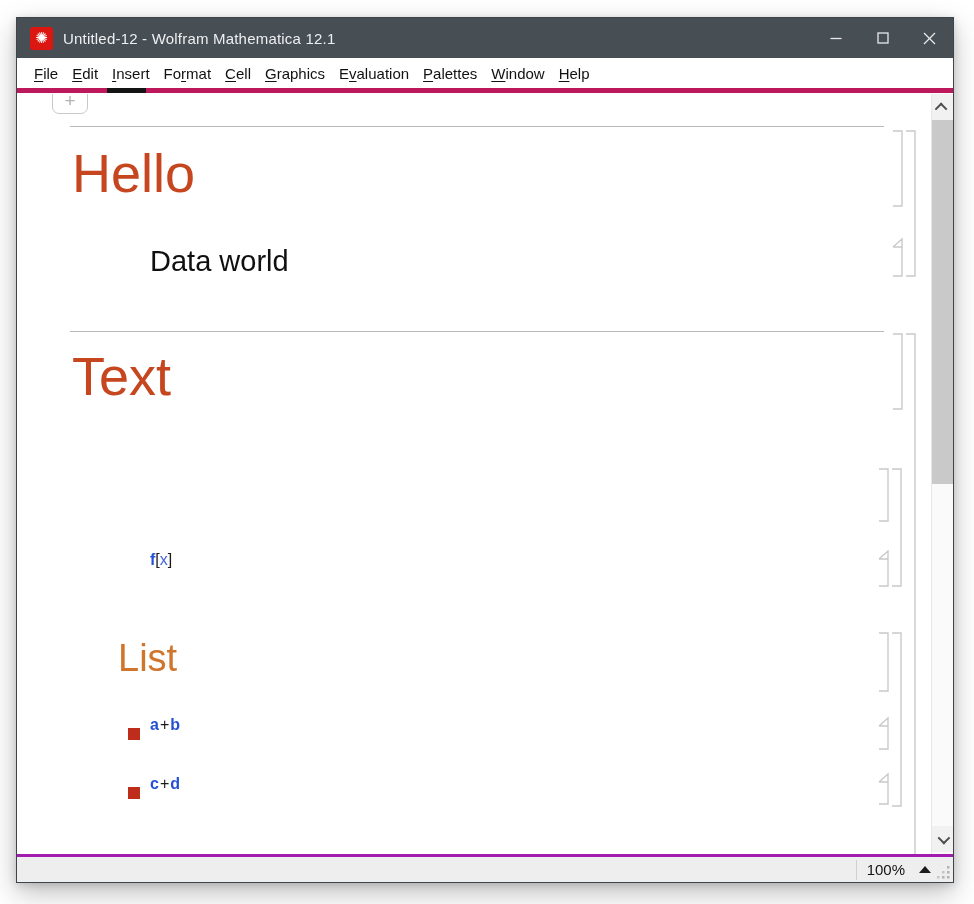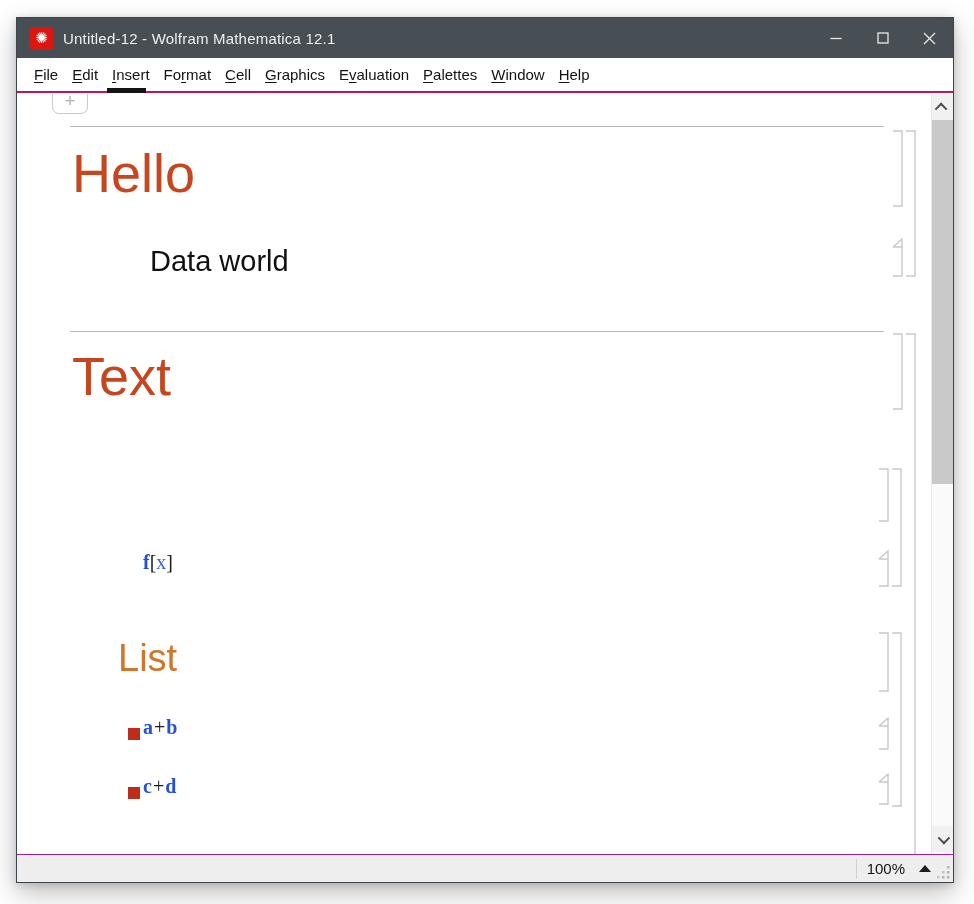--- a/index.html
+++ b/index.html
@@ -17,21 +17,21 @@
               background:var(--icon_red,#dc1610); color:#fff; font-size:15px; line-height:23px;
               text-align:center; font-family:"DejaVu Sans", sans-serif; flex:0 0 auto; }
   .title-text { color:#edeff1; font-size:15px; margin-left:10px; white-space:nowrap;
                 letter-spacing:.2px; }
   .tb-spacer { flex:1; }
   .tb-btn { width:47px; height:40px; display:flex; align-items:center; justify-content:center; }
   .tb-btn svg { display:block; }
 
   
   .menubar { position:absolute; left:0; top:40px; right:0; height:35px; background:#ffffff;
-             border-bottom:2px solid #be185d; display:flex; align-items:center;
+             border-bottom:5px solid #be185d; display:flex; align-items:center;
              padding-left:10px; font-size:15px; color:#111; }
   .menu-item { padding:6px 7px; cursor:default; white-space:nowrap; }
   .menu-item .mn { text-decoration:underline; text-underline-offset:2px; }
 
   .insertion-bar { position:absolute; left:90px; top:70px; width:39px; height:5px;
                    background:#141414; }
 
   
   .content { position:absolute; left:0; top:76px; right:0; bottom:28px; background:#fff;
              overflow:hidden; }
@@ -42,22 +42,22 @@
 
   .divider { position:absolute; left:53px; width:814px; height:1px; background:#b9b9b9; }
 
   .sec { position:absolute; left:55px; font-size:54px; line-height:1;
          color:var(--section,#c5461f); white-space:nowrap; }
   .subsec { position:absolute; left:101px; font-size:38px; line-height:1;
             color:var(--subsection,#d0752c); white-space:nowrap; }
   .textcell { position:absolute; left:133px; font-size:29px; line-height:1; color:#101010;
               white-space:nowrap; }
 
-  .code { position:absolute; left:126px; font-size:20px; line-height:1;
-          font-family:Liberation Serif, serif; white-space:nowrap; }
+  .code { position:absolute; left:133px; font-size:16px; line-height:1;
+          font-family:Liberation Sans, sans-serif; white-space:nowrap; }
   .code .head { font-weight:bold; color:var(--code_blue,#2450d6); }
   .code .sym  { font-weight:bold; color:var(--code_blue,#2450d6); }
   .code .arg  { color:var(--code_blue_light,#4165d9); }
   .code .brk  { color:#1a1a1a; }
   .code .op   { color:#1a1a1a; padding:0 1px; }
 
   .bullet { position:absolute; left:111px; width:12px; height:12px;
             background:var(--bullet_red,#be2d1c); }
 
   .brackets-svg { position:absolute; left:0; top:0; width:940px; height:762px;
@@ -69,21 +69,21 @@
   .vs-btn { position:absolute; left:0; right:0; height:26px; background:#f1f1f1;
             display:flex; align-items:center; justify-content:center; }
   .vs-up { top:0; } .vs-down { bottom:2px; }
   .chev { width:9px; height:9px; border-left:2px solid #4d4d4d; border-top:2px solid #4d4d4d; }
   .chev-up { transform:rotate(45deg) translateY(2px); }
   .chev-down { transform:rotate(225deg) translateY(2px); }
   .vs-thumb { position:absolute; left:0; right:0; top:26px; height:364px; background:#c9c9c9; }
 
   
   .statusbar { position:absolute; left:0; right:0; bottom:0; height:28px; background:#eeeeee;
-               border-top:1px solid #a21caf; display:flex; align-items:center; font-size:15px;
+               border-top:3px solid #a21caf; display:flex; align-items:center; font-size:15px;
                color:#141414;padding-left:7px; }
   .sb-spacer { flex:1; }
   .sb-sep { width:1px; height:20px; background:#cfcfcf; margin-right:10px; }
   .zoom-ctl { display:flex; align-items:center; gap:14px; margin-right:22px; }
   .tri-up { width:0; height:0; border-left:6px solid transparent; border-right:6px solid transparent;
             border-bottom:7px solid #1c1c1c; }
   .grip { position:absolute; right:3px; bottom:3px; }
 </style>
 </head>
 <body>

